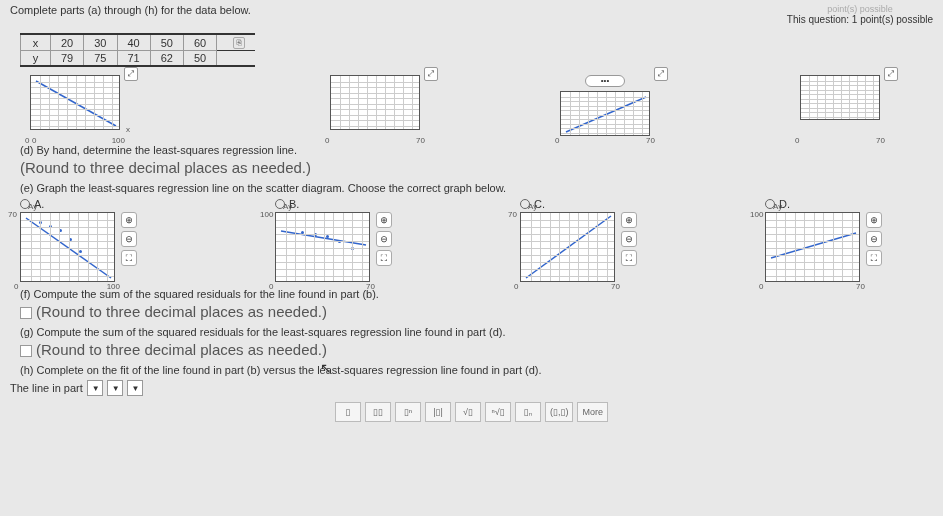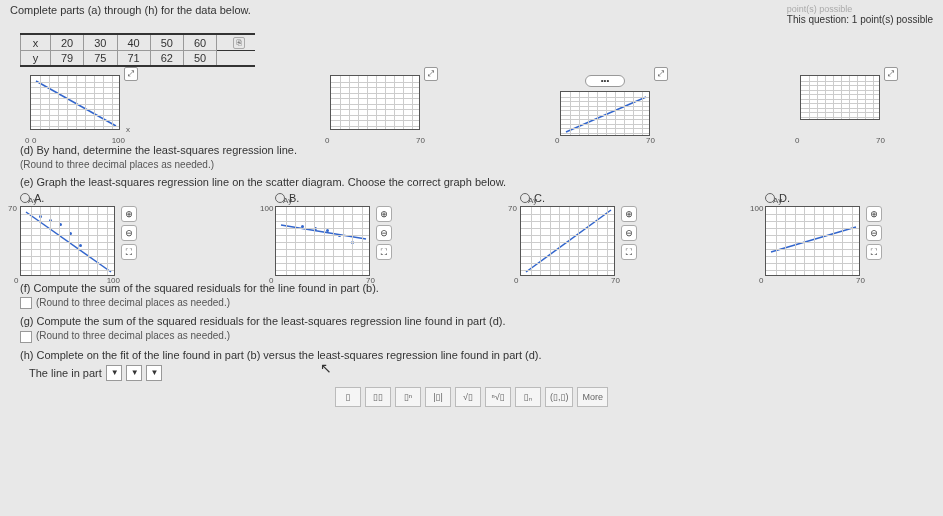--- a/index.html
+++ b/index.html
@@ -1,45 +1,45 @@
 <!DOCTYPE html>
 <html><head>
 <meta charset="utf-8">
 <style>
 * { box-sizing: border-box; margin: 0; padding: 0; }
 body { font-family: Arial, sans-serif; font-size: 11px; color: #333; background: #e8e8e8; width: 943px; height: 516px; overflow: hidden; position: relative; }
 .header { display: flex; justify-content: space-between; padding: 4px 10px; }
 .header-left { font-size: 11px; }
-.header-right { font-size: 10px; text-align: left; }
+.header-right { font-size: 10px; text-align: center; }
 .data-table { border-collapse: collapse; margin: 4px 0 4px 20px; font-size: 11px; }
 .data-table td { border: 1px solid #999; padding: 1px 10px; text-align: center; min-width: 30px; }
 .data-table tr:first-child { border-top: 2px solid #333; border-bottom: 1px solid #333; }
 .data-table tr:last-child { border-bottom: 2px solid #333; }
 .content { padding: 0 10px; }
 .graph-row { display: flex; gap: 80px; margin: 8px 0 8px 20px; flex-wrap: wrap; }
 .graph-cell { position: relative; }
 .graph { border: 1px solid #555; background: white; position: relative; }
 .gline { position: absolute; background: #ccc; }
 .axis-label { position: absolute; font-size: 8px; color: #555; }
 .fullscreen-icon { position: absolute; top: -8px; right: -18px; width: 14px; height: 14px; border: 1px solid #999; border-radius: 2px; background: #fff; font-size: 8px; text-align: center; line-height: 12px; }
 .ellipsis-capsule { width:40px; height:12px; border:1px solid #999; border-radius:8px; font-size:8px; text-align:center; line-height:10px; margin: 0 auto 4px; background:#fff; }
 .question-text { margin: 6px 0 3px 10px; font-size: 11px; }
 .equation { margin: 2px 0 2px 10px; font-size: 12px; }
 .input-box { display: inline-block; width: 18px; height: 14px; border: 1px solid #999; background: #fff; vertical-align: middle; }
-.hint { margin: 0 0 4px 10px; font-size: 10px; color: #555; }
+.hint { margin: 0 0 4px 10px; font-size: 15px; color: #555; }
 .choice-row { display: flex; gap: 60px; margin: 4px 0 4px 10px; }
 .choice { flex: 0 0 auto; }
 .choice-label { display: flex; align-items: center; gap: 4px; margin-bottom: 2px; font-size: 11px; }
 .radio { width: 10px; height: 10px; border: 1px solid #666; border-radius: 50%; }
 .graph-controls { position: absolute; right: -22px; top: 0; display: flex; flex-direction: column; gap: 3px; }
 .ctrl-btn { width: 16px; height: 16px; border: 1px solid #aaa; border-radius: 3px; background: #fff; font-size: 9px; text-align: center; line-height: 14px; }
 .cursor { position: absolute; left: 320px; top: 360px; font-size: 14px; pointer-events:none; }
 .line-draw { position:absolute; top:0; left:0; pointer-events:none; }
 .dot { position:absolute; width:3px; height:3px; background:#36c; border-radius:50%; }
-.footer-row { display:flex; align-items:center; gap:4px; margin:4px 0 4px 19px; font-size:11px; flex-wrap:wrap; }
+.footer-row { display:flex; align-items:center; gap:4px; margin:4px 0 4px 0; font-size:11px; flex-wrap:wrap; }
 .dropdown { display:inline-flex; align-items:center; border:1px solid #999; background:#fff; height:16px; padding:0 2px; }
 .dropdown .arrow { font-size:8px; margin-left:2px; }
 .toolbar { display:flex; gap:4px; justify-content:center; margin-top:6px; }
 .tool-btn { min-width:26px; height:20px; border:1px solid #bbb; background:#f5f5f5; font-size:9px; text-align:center; line-height:18px; padding:0 4px; color:#666; }
 .checkbox { display:inline-block; width:12px; height:12px; border:1px solid #999; background:#fff; vertical-align:middle; margin-right:4px; }
 .copy-icon { display:inline-block; width:12px; height:12px; border:1px solid #aaa; border-radius:2px; font-size:7px; text-align:center; line-height:10px; vertical-align:middle; margin-left:6px; }
 </style>
 </head>
 <body>
 

